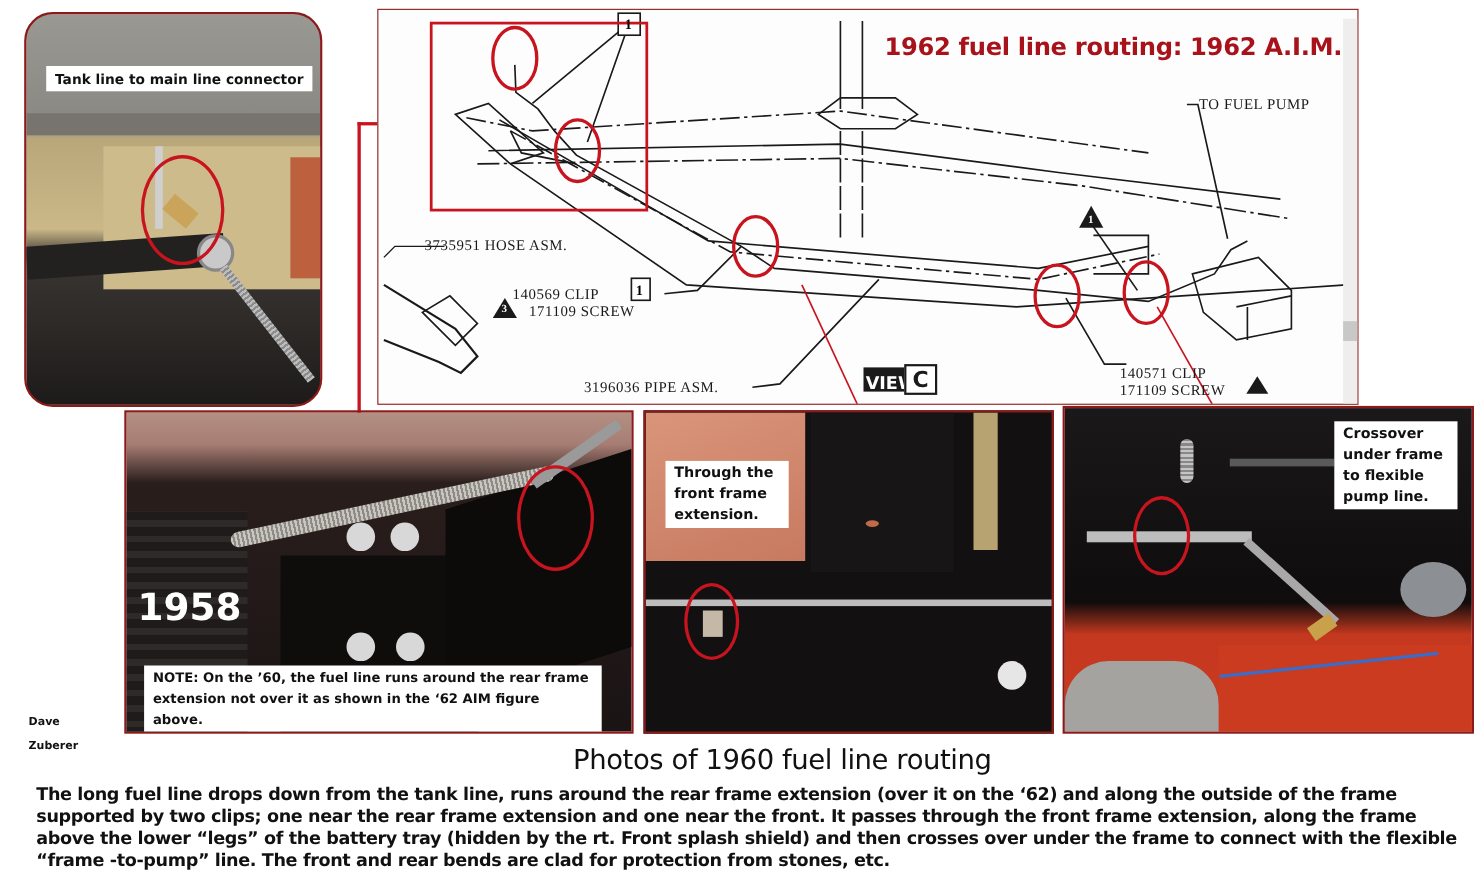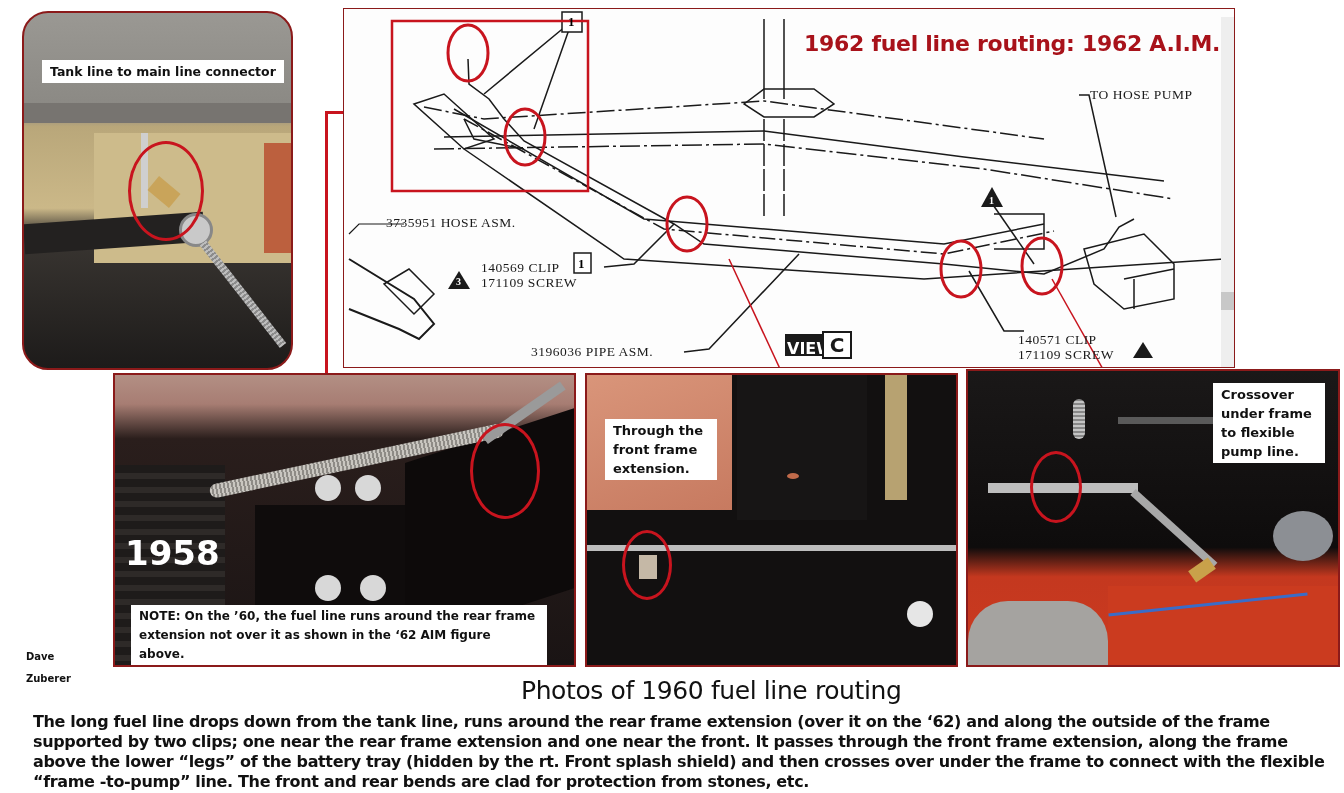--- a/index.html
+++ b/index.html
@@ -92,23 +92,23 @@
       <ellipse cx="617" cy="260" rx="20" ry="28"></ellipse>
       <ellipse cx="698" cy="257" rx="20" ry="28"></ellipse>
     </g>
 
     <path d="M385 250 L437 362" stroke="#c8141e" stroke-width="1.5" fill="none"></path>
     <path d="M708 270 L760 362" stroke="#c8141e" stroke-width="1.5" fill="none"></path>
   </svg>
 
   <div class="diag-title">1962 fuel line routing: 1962 A.I.M.</div>
 
-  <div class="mono" style="left:746px;top:78px;">TO HOSE PUMP</div>
+  <div class="mono" style="left:746px;top:78px;">TO FUEL PUMP</div>
   <div class="mono" style="left:42px;top:206px;">3735951 HOSE ASM.</div>
-  <div class="mono" style="left:137px;top:251px;">140569 CLIP</div>
+  <div class="mono" style="left:122px;top:251px;">140569 CLIP</div>
   <div class="mono" style="left:137px;top:266px;">171109 SCREW</div>
   <div class="mono" style="left:187px;top:335px;">3196036 PIPE ASM.</div>
   <div class="mono" style="left:674px;top:323px;">140571 CLIP</div>
   <div class="mono" style="left:674px;top:338px;height:12px;overflow:hidden;">171109 SCREW</div>
 
   <div class="abs" style="left:443px;top:330px;color:#fff;font-family:'DejaVu Sans',sans-serif;font-size:16px;font-weight:bold;">VIEW</div>
   <div class="abs" style="left:478px;top:322px;width:26px;height:24px;background:#fff;border:2px solid #1a1a1a;color:#1a1a1a;font-family:'DejaVu Sans',sans-serif;font-weight:bold;font-size:20px;text-align:center;line-height:24px;box-sizing:content-box;">C</div>
   <div class="abs" style="left:224px;top:5px;font-family:'Liberation Serif',serif;font-weight:bold;font-size:13px;">1</div>
   <div class="abs" style="left:234px;top:247px;font-family:'Liberation Serif',serif;font-weight:bold;font-size:13px;">1</div>
   <div class="abs" style="left:112px;top:267px;color:#fff;font-family:'Liberation Serif',serif;font-weight:bold;font-size:10px;">3</div>

